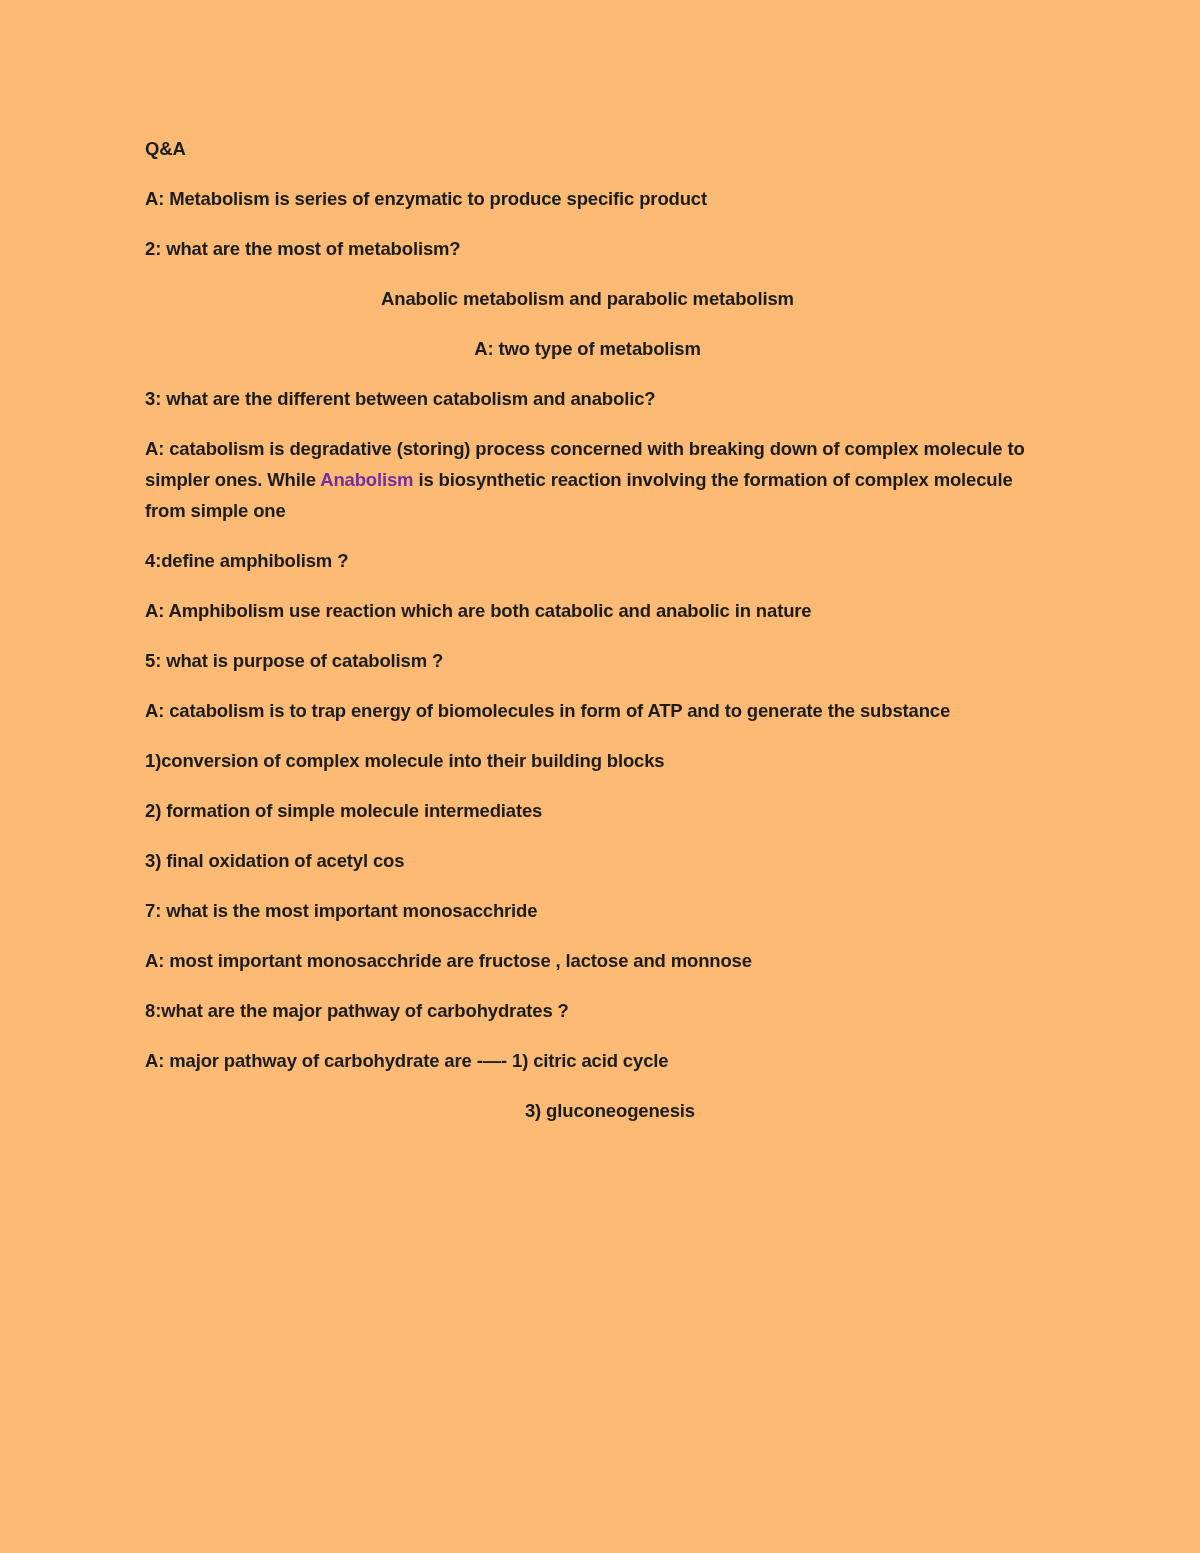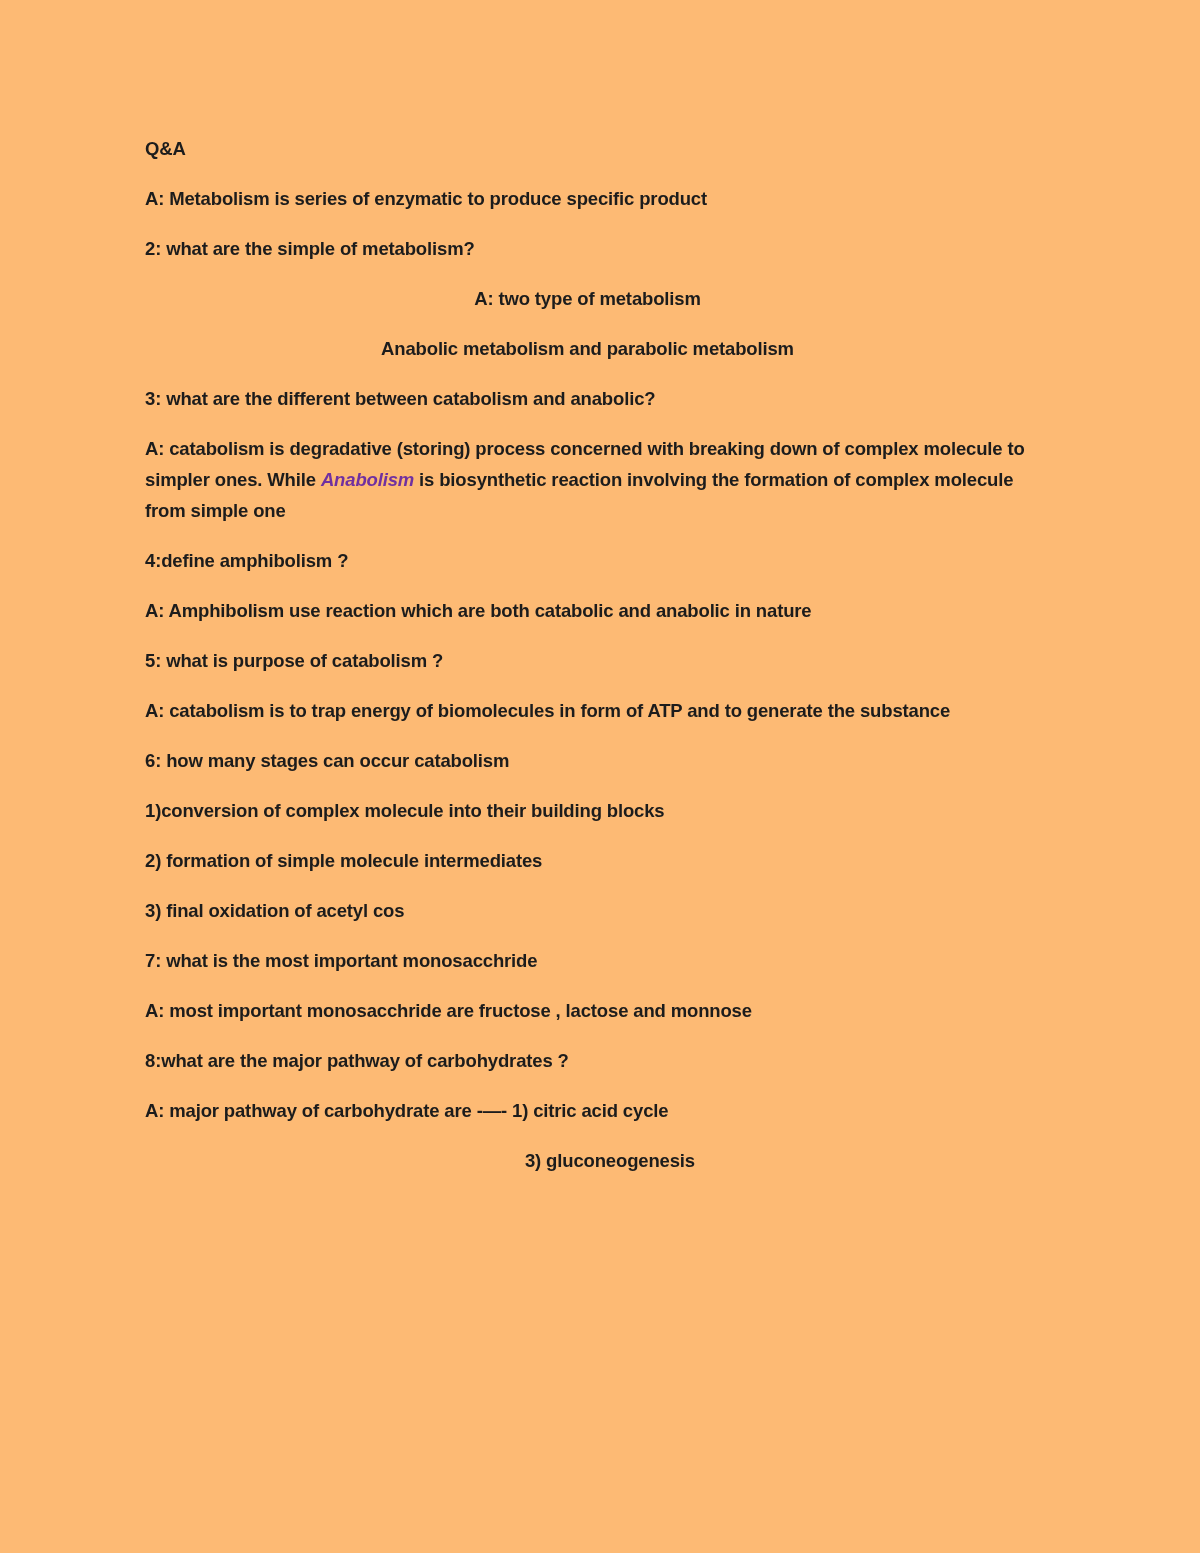--- a/index.html
+++ b/index.html
@@ -33,46 +33,44 @@
   }
   .center-list {
     text-align: center;
     text-indent: 45px;
   }
   .indent-a8 {
     margin-left: 68px;
   }
   .purple {
     color: #7030A0;
-    font-style: italic;
   }
 </style>
 </head>
 <body>
 
 <div class="page">
 
   <p class="heading">Q&amp;A</p>
 
   <p>A: Metabolism is series of enzymatic to produce specific product</p>
 
-  <p>2: what are the simple of metabolism?</p>
+  <p>2: what are the most of metabolism?</p>
+  <p class="center">Anabolic metabolism and parabolic metabolism</p>
   <p class="center">A: two type of metabolism</p>
-  <p class="center">Anabolic metabolism and parabolic metabolism</p>
 
   <p>3: what are the different between catabolism and anabolic?</p>
   <p><span>A: catabolism is degradative (storing) process concerned with breaking down of complex molecule to simpler ones. While </span><span class="purple">Anabolism</span><span> is biosynthetic reaction involving the formation of complex molecule from simple one</span></p>
 
   <p>4:define amphibolism ?</p>
   <p>A: Amphibolism use reaction which are both catabolic and anabolic in nature</p>
 
   <p>5: what is purpose of catabolism ?</p>
   <p>A: catabolism is to trap energy of biomolecules in form of ATP and to generate the substance</p>
 
-  <p>6: how many stages can occur  catabolism</p>
   <p>1)conversion of complex molecule into their building blocks</p>
   <p>2) formation of simple molecule intermediates</p>
   <p>3) final oxidation of acetyl cos</p>
 
   <p>7: what is the most important monosacchride</p>
   <p>A: most important monosacchride are fructose , lactose and monnose</p>
 
   <p>8:what are the major pathway of carbohydrates ?</p>
   <p class="indent-a8">A: major pathway of carbohydrate are -—- 1) citric acid cycle</p>
   <p class="center-list">3) gluconeogenesis</p>

